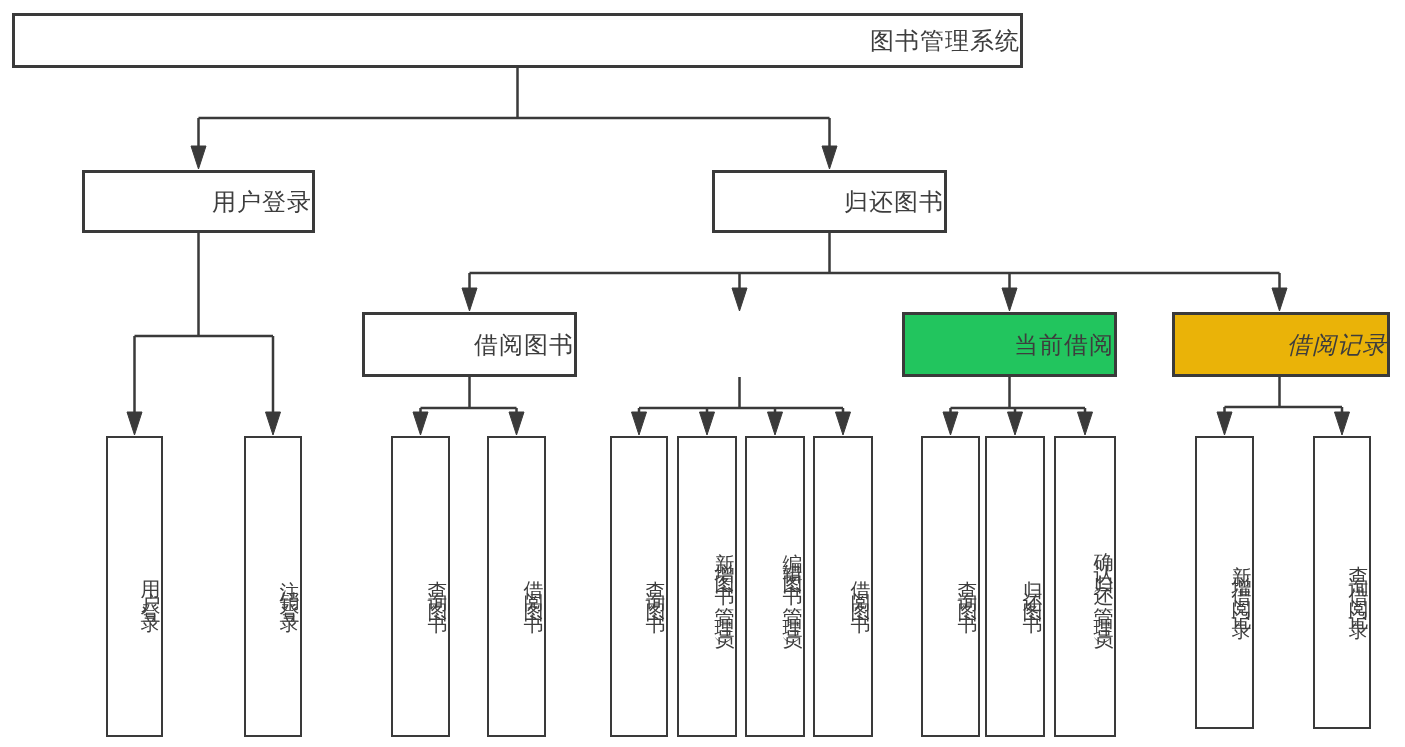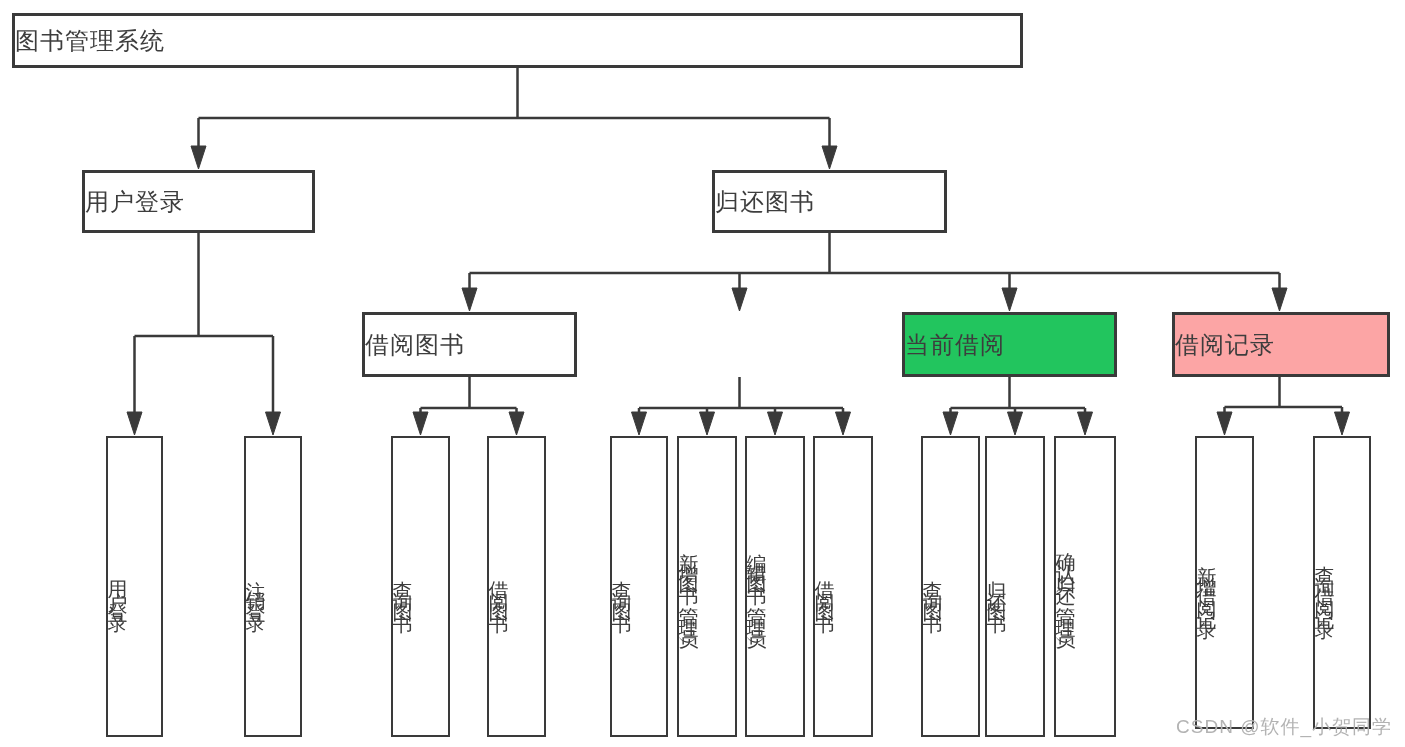--- a/index.html
+++ b/index.html
@@ -4,21 +4,21 @@
 <style>
   html,body { margin:0; padding:0; background:#ffffff; }
   .stage {
     position:relative; width:1405px; height:747px; background:#ffffff;
     font-family:"Liberation Sans","DejaVu Sans",sans-serif;
     overflow:hidden;
   }
   .connector { position:absolute; left:0; top:0; }
   .box {
     position:absolute; box-sizing:border-box; background:#ffffff;
-    border:3px solid #3a3a3a; display:flex; align-items:center; justify-content:flex-start;
+    border:3px solid #3a3a3a; display:flex; align-items:center; justify-content:flex-end;
     z-index:1;
   }
   .box span { color:#3d3d3d; letter-spacing:1px; white-space:nowrap; }
   .root-box span  { font-size:24px; }
   .lvl-box span   { font-size:24px; }
   .leaf { border-width:2px; }
   .leaf span {
     writing-mode:vertical-rl; text-orientation:mixed;
     font-size:20px; letter-spacing:11px; line-height:1;
   }
@@ -75,21 +75,21 @@
   <div class="box lvl-box" style="left: 712px; top: 170px; width: 235px; height: 63px; border-color: rgb(58, 58, 58); background: rgb(255, 255, 255);">
     <span style="color: rgb(61, 61, 61);">归还图书</span>
   </div>
 
   <div class="box lvl-box" style="left: 362px; top: 312px; width: 215px; height: 65px; border-color: rgb(58, 58, 58); background: rgb(255, 255, 255);">
     <span style="color: rgb(61, 61, 61);">借阅图书</span>
   </div>
   <div class="box lvl-box" style="left: 902px; top: 312px; width: 215px; height: 65px; border-color: rgb(58, 58, 58); background: #22c55e;">
     <span style="color: rgb(61, 61, 61);">当前借阅</span>
   </div>
-  <div class="box lvl-box" style="left: 1172px; top: 312px; width: 218px; height: 65px; border-color: rgb(58, 58, 58); background: #fca5a5;">
+  <div class="box lvl-box" style="left: 1172px; top: 312px; width: 218px; height: 65px; border-color: rgb(58, 58, 58); background: #eab308; font-style: italic;">
     <span style="color: rgb(61, 61, 61);">借阅记录</span>
   </div>
 
   <div class="box leaf" style="left: 106px; top: 436px; width: 57px; height: 301px; border-color: rgb(58, 58, 58); background: rgb(255, 255, 255);">
     <span style="color: rgb(61, 61, 61);">用户登录</span>
   </div>
   <div class="box leaf" style="left: 244px; top: 436px; width: 58px; height: 301px; border-color: rgb(58, 58, 58); background: rgb(255, 255, 255);">
     <span style="color: rgb(61, 61, 61);">注销登录</span>
   </div>
 
@@ -123,14 +123,13 @@
     <span style="color: rgb(61, 61, 61);">确认归还（管理员）</span>
   </div>
 
   <div class="box leaf" style="left: 1195px; top: 436px; width: 59px; height: 293px; border-color: rgb(58, 58, 58); background: rgb(255, 255, 255);">
     <span style="color: rgb(61, 61, 61);">新增借阅记录</span>
   </div>
   <div class="box leaf" style="left: 1313px; top: 436px; width: 58px; height: 293px; border-color: rgb(58, 58, 58); background: rgb(255, 255, 255);">
     <span style="color: rgb(61, 61, 61);">查询借阅记录</span>
   </div>
 
-  <div class="watermark" style="color: rgb(179, 179, 179);">CSDN @软件_小贺同学</div>
 </div>
 
 </body></html>

